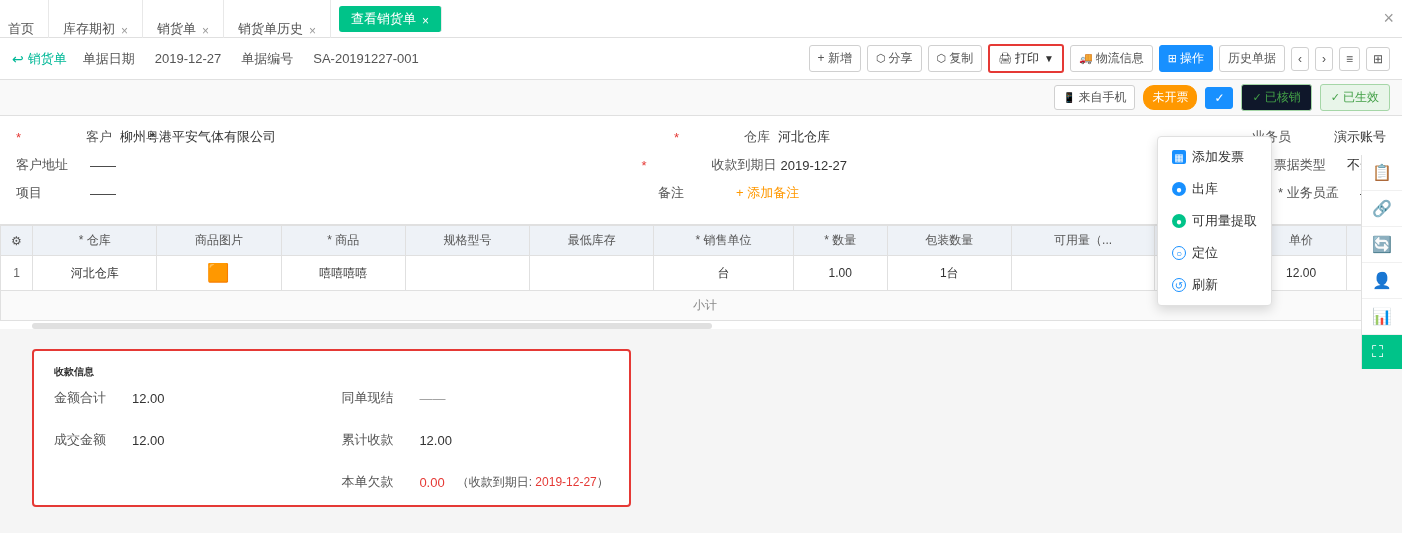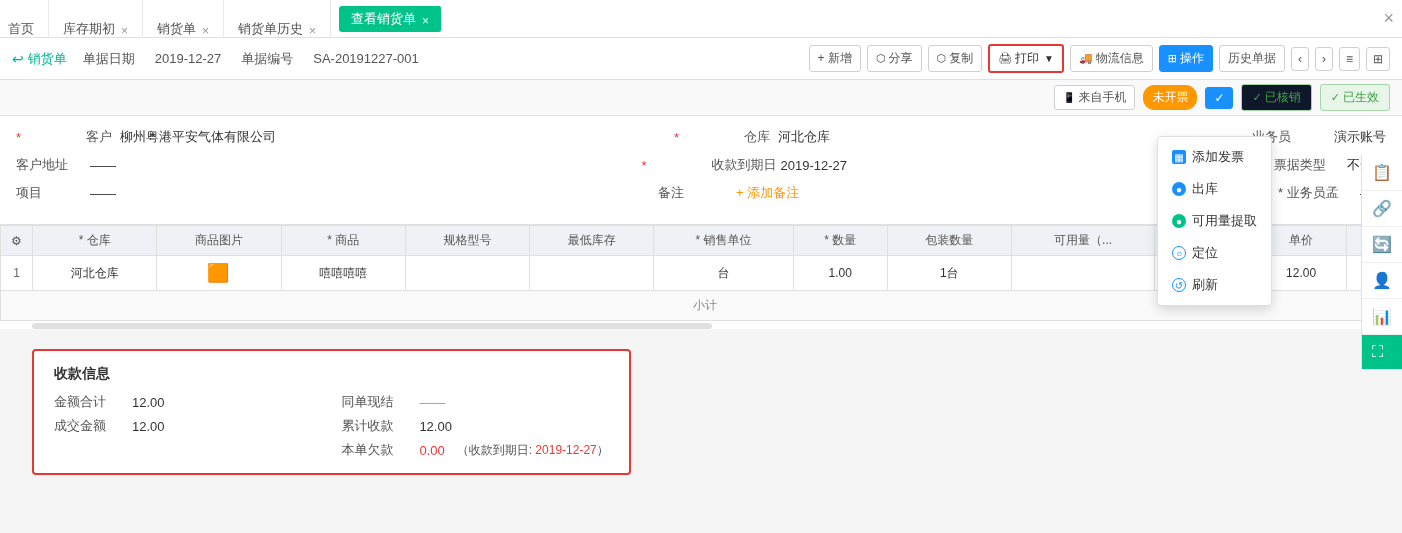--- a/index.html
+++ b/index.html
@@ -59,22 +59,22 @@
     th { color: #555; font-weight: normal; }
     td.row-num { text-align: center; color: #666; }
     .gear-col { width: 32px; text-align: center; }
     .subtotal-row td { background: #fafafa; color: #888; }
 
     
     .payment-box {
       border: 2px solid #e53935; border-radius: 4px; padding: 14px 20px;
       margin: 10px 16px; display: inline-block; min-width: 480px; background: #fff;
     }
-    .payment-title { font-weight: bold; font-size: 14px; margin-bottom: 10px; }
-    .payment-grid { display: grid; grid-template-columns: 1fr 1fr; gap: 6px 20px; }
+    .payment-title { font-weight: bold; font-size: 10px; margin-bottom: 10px; }
+    .payment-grid { display: grid; grid-template-columns: 1fr 1fr; gap: 24px 20px; }
     .payment-item { display: flex; align-items: center; gap: 8px; font-size: 13px; }
     .payment-item .p-label { color: #555; min-width: 70px; }
     .payment-item .p-value { color: #333; }
     .p-value.red { color: #e53935; }
     .p-value.gray { color: #999; }
     .dropdown-menu {
       position: absolute; top: 98px; right: 130px; z-index: 200;
       background: #fff; border: 1px solid #e0e0e0; border-radius: 4px;
       box-shadow: 0 4px 12px rgba(0,0,0,0.15); min-width: 110px;
       padding: 4px 0;

